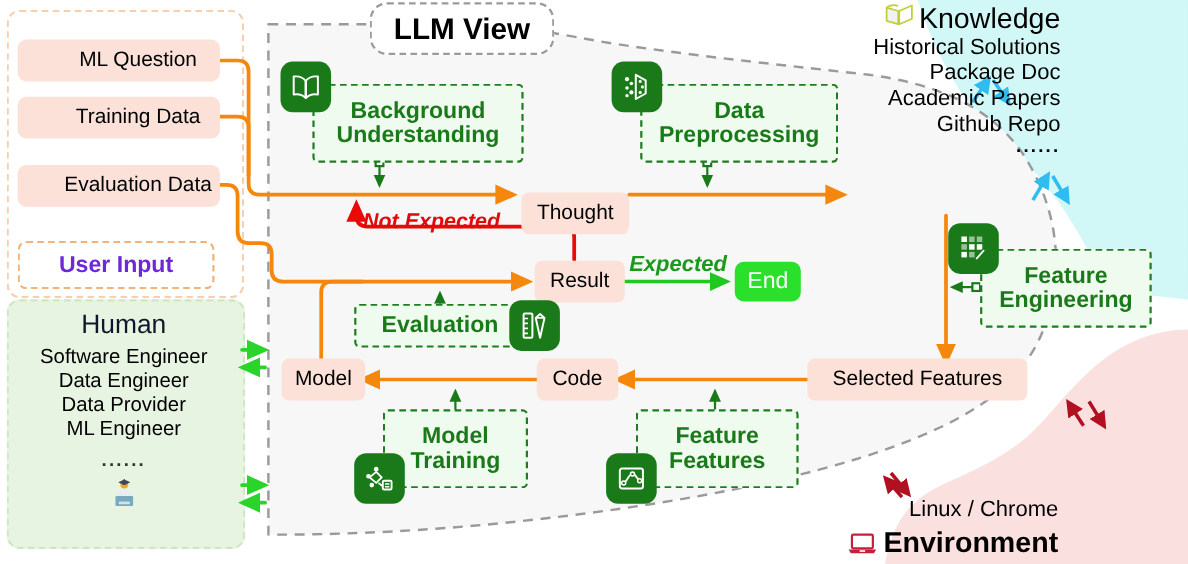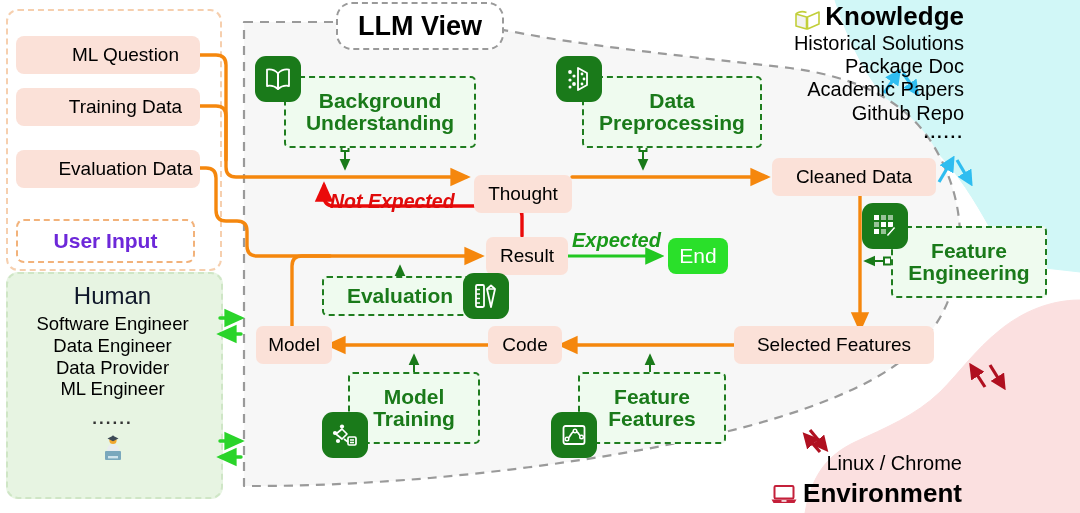--- a/index.html
+++ b/index.html
@@ -44,21 +44,21 @@
   #humanbox{position:absolute;left:6px;top:272px;width:213px;height:223px;
      background:#e7f4e2;border:2px dashed #cfe6c6;border-radius:12px;z-index:2;}
   #humaninner{position:absolute;left:6px;top:272px;width:213px;height:223px;z-index:5;
      display:flex;flex-direction:column;align-items:center;justify-content:flex-start;
      padding-top:10px;box-sizing:border-box;}
   #humaninner .h-title{font-size:24px;font-weight:normal;color:#0f172a;margin-bottom:3px}
   #humaninner .h-role{font-size:18.5px;color:#000;line-height:1.18}
   #humaninner .h-dots{font-size:17px;color:#333;letter-spacing:2px;margin-top:9px;font-weight:bold}
 
   #knowcap{position:absolute;right:4px;top:1px;width:278px;text-align:right;z-index:5;color:#000}
-  #knowcap .k-title{font-size:26px;font-weight:bold;display:flex;align-items:flex-end;justify-content:flex-end;gap:4px}
+  #knowcap .k-title{font-size:26px;font-weight:normal;display:flex;align-items:flex-start;justify-content:flex-end;gap:4px}
   #knowcap .k-item{font-size:20px;line-height:1.16}
   #knowcap .k-dots{font-size:17px;letter-spacing:2px;font-weight:bold;margin-top:-2px}
 
   #envcap{position:absolute;right:6px;bottom:4px;width:300px;text-align:right;z-index:5;color:#000}
   #envcap .e-item{font-size:20px;line-height:1.18}
   #envcap .e-title{font-size:26px;font-weight:bold;display:flex;align-items:center;justify-content:flex-end;gap:5px;margin-top:2px}
 
   .lbl{position:absolute;font-style:italic;font-weight:bold;z-index:5;white-space:nowrap}
   #lbl-notexp{color:#e00a0a;font-size:19.5px;left:330px;top:190px}
   #lbl-exp{color:#1a9a1a;font-size:20px;left:572px;top:229px}
@@ -338,23 +338,20 @@
         <rect x="5" y="4" width="8" height="22" rx="1.2" fill="none" stroke="#fff" stroke-width="1.8"></rect>
         <path d="M5,8.5 L9,8.5 M5,13 L9,13 M5,17.5 L9,17.5 M5,22 L9,22" stroke="#fff" stroke-width="1.5"></path>
         <path d="M20,4.5 L24,8 L20,26 L16,8 Z" fill="none" stroke="#fff" stroke-width="1.8" stroke-linejoin="round"></path>
         <path d="M16,8 L24,8" stroke="#fff" stroke-width="1.5"></path>
       </svg>
     </div>
 
     <div class="node pill" style="left:474px;top:175px;width:98px;height:38px;">
       <span>Thought</span>
     </div>
-    <div class="node pill" style="left:772px;top:158px;width:164px;height:38px;">
-      <span>Cleaned Data</span>
-    </div>
     <div class="node pill" style="left:734px;top:326px;width:200px;height:38px;">
       <span>Selected Features</span>
     </div>
     <div class="node pill" style="left:488px;top:326px;width:74px;height:38px;">
       <span>Code</span>
     </div>
     <div class="node pill" style="left:256px;top:326px;width:76px;height:38px;">
       <span>Model</span>
     </div>
     <div class="node pill" style="left:486px;top:237px;width:82px;height:38px;">

